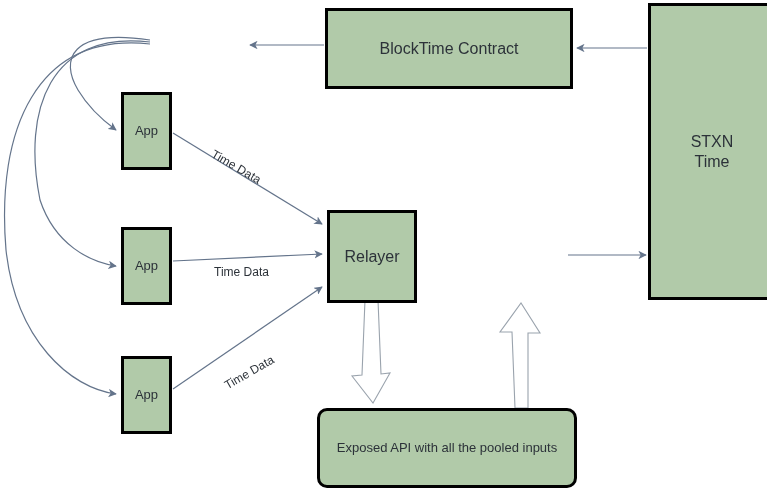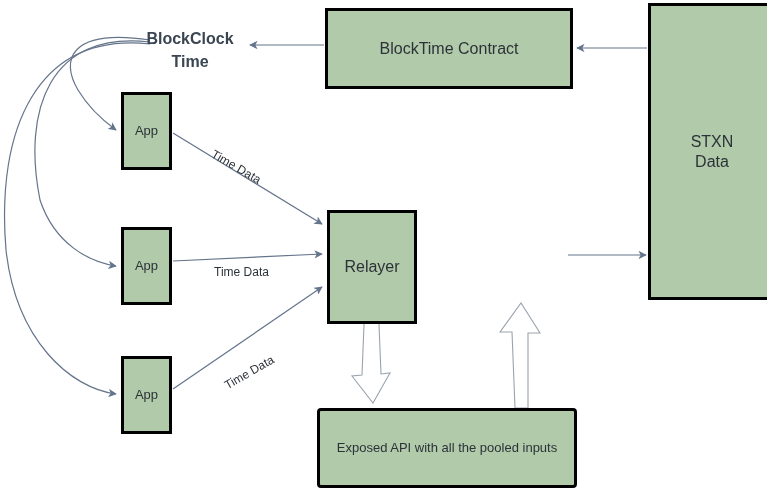--- a/index.html
+++ b/index.html
@@ -71,36 +71,36 @@
     left: 121px;
     top: 356px;
     width: 51px;
     height: 78px;
     font-size: 13px;
   }
   #node-relayer {
     left: 327px;
     top: 210px;
     width: 90px;
-    height: 114px;
+    height: 93px;
     font-size: 16px;
   }
   #node-solver {
     left: 477px;
     top: 210px;
     width: 90px;
     height: 90px;
     font-size: 16px;
   }
   #node-exposed-api {
     left: 317px;
     top: 408px;
     width: 260px;
     height: 80px;
-    border-radius: 4px;
+    border-radius: 10px;
     font-size: 13px;
   }
   #label-blockclock-time {
     position: absolute;
     left: 128px;
     top: 27px;
     width: 124px;
     text-align: center;
     font-size: 16px;
     font-weight: bold;
@@ -165,39 +165,35 @@
     <path d="M 515 408 L 528 408 L 528 333 L 540 333 L 521 303 L 500 332 L 512 332 z" fill="#ffffff" stroke="#9aa3ad" stroke-width="1.1"></path>
 
     <line x1="568" y1="255" x2="646" y2="255" stroke="#64748b" stroke-width="1.2" marker-end="url(#arrowThin)"></line>
   </svg>
 
   <div class="node" id="node-blocktime-contract">BlockTime Contract</div>
 
   <div class="node" id="node-stxn-core">
     <div>
       <div>STXN</div>
-      <div>Data</div>
+      <div>Time</div>
     </div>
   </div>
 
   <div class="node" id="node-app-1">App</div>
 
   <div class="node" id="node-app-2">App</div>
 
   <div class="node" id="node-app-3">App</div>
 
   <div class="node" id="node-relayer">Relayer</div>
 
 
   <div class="node" id="node-exposed-api">Exposed API with all the pooled inputs</div>
 
-  <div id="label-blockclock-time">
-    <div>BlockClock</div>
-    <div>Time</div>
-  </div>
 
   <div class="edge-label" id="label-time-data-1">Time Data</div>
 
   <div class="edge-label" id="label-time-data-2">Time Data</div>
 
   <div class="edge-label" id="label-time-data-3">Time Data</div>
 
 </div>
 
 </body></html>

